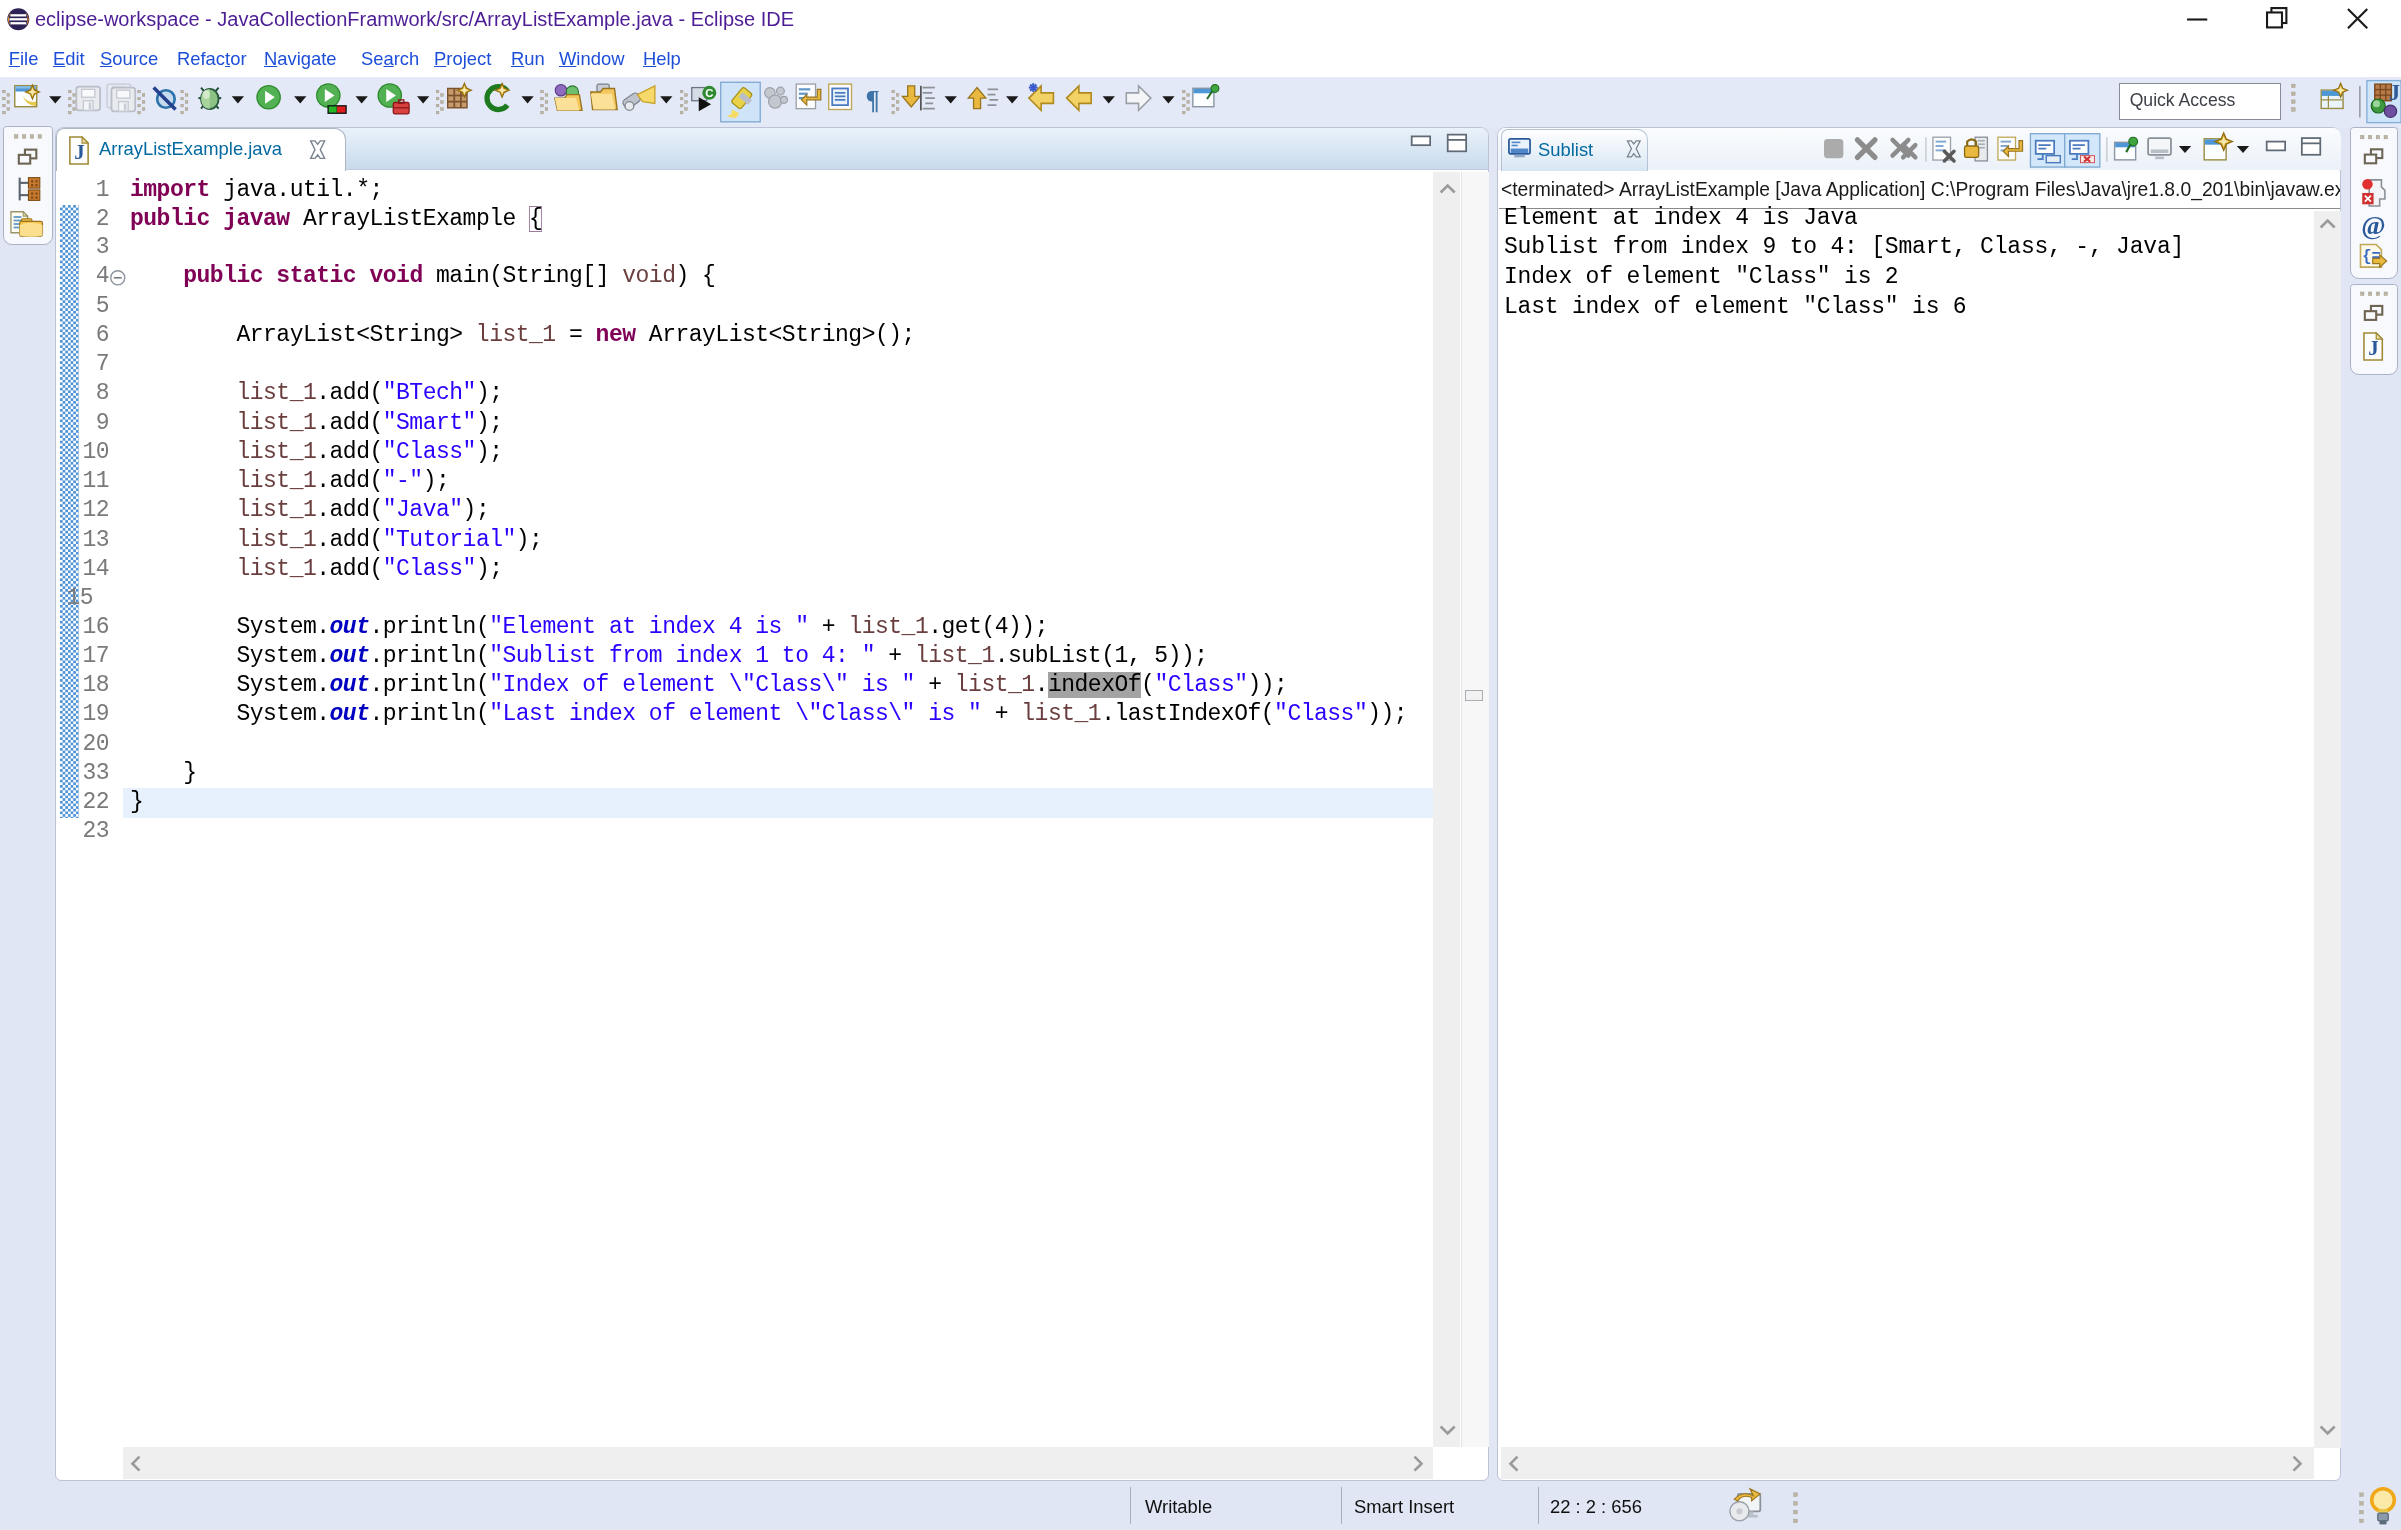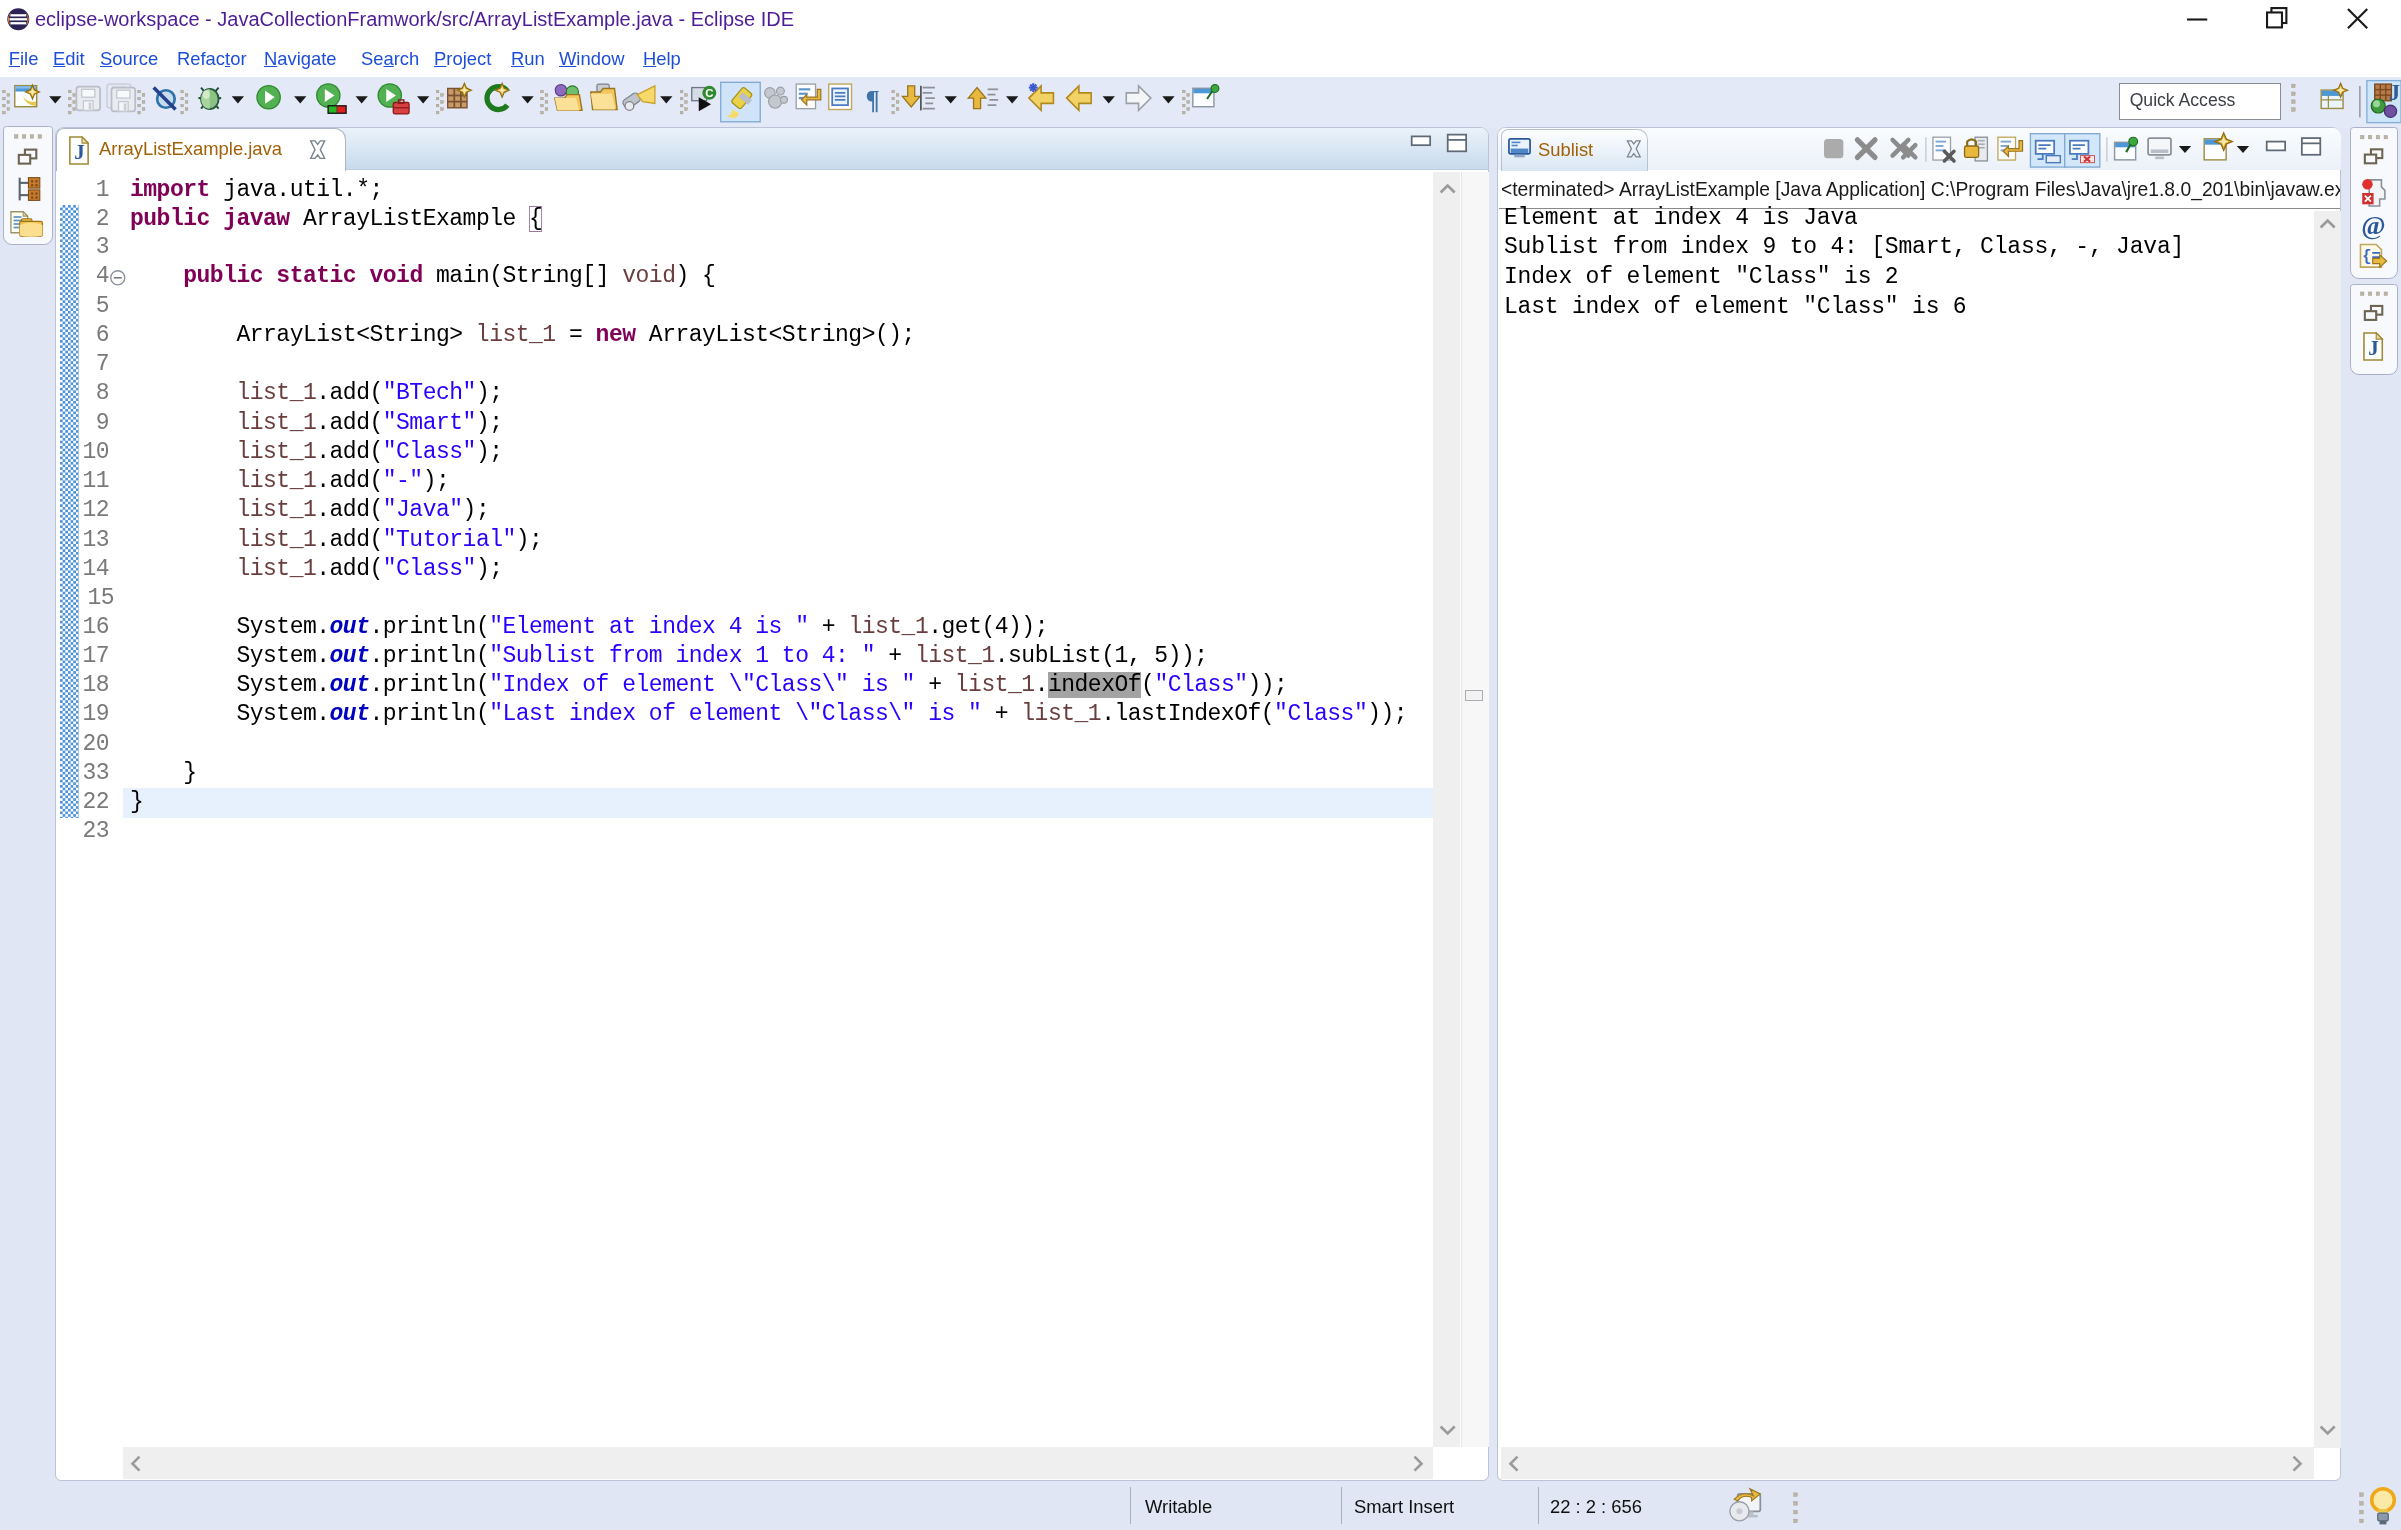--- a/index.html
+++ b/index.html
@@ -19,21 +19,21 @@
 .panel{background:#FFFFFF;border:0.9px solid #BCC3D6;border-radius:8.8px 8.8px 6.1px 6.1px}
 .mono{font-family:"Liberation Mono",monospace;font-size:23px;letter-spacing:-0.5px;white-space:pre}
 .cl{height:29px;line-height:29px}
 .num{color:#7A7A7A;text-align:right}
 .k{color:#7F0055;font-weight:bold}
 .s{color:#2A00FF}
 .v{color:#6A3E3E}
 .o{color:#0000C0;font-weight:bold;font-style:italic}
 .hl{background:#a3a3a3}
 .bb{box-shadow:inset 0 0 0 0.9px #9C7A9C}
-.tab-label{font-size:18.4px;color:#a16207}
+.tab-label{font-size:18.4px;color:#0369a1}
 .checker{background-color:#FDFEFF;background-image:repeating-conic-gradient(#4F93D6 0% 25%,#FDFEFF 0% 50%);background-size:5.3px 5.3px}
 </style>
 </head>
 <body>
 
 <div class="abs titlebar"></div>
 <svg class="abs" style="left:6.1px;top:7px" width="24.6" height="24.6" viewBox="0 0 28 28">
 <circle cx="14" cy="14" r="12.5" fill="#2C2255"></circle>
 <path d="M2 14 a12 12 0 0 1 4-8 a14 14 0 0 0 0 16 a12 12 0 0 1-4-8z" fill="#F7941E"></path>
 <path d="M26 14 a12 12 0 0 0-4-8 a14 14 0 0 1 0 16 a12 12 0 0 0 4-8z" fill="#F7941E"></path>
@@ -410,21 +410,21 @@
 <div class="abs mono cl num" style="left:53px;top:292px;width:56px">5</div>
 <div class="abs mono cl num" style="left:53px;top:321px;width:56px">6</div>
 <div class="abs mono cl num" style="left:53px;top:350px;width:56px">7</div>
 <div class="abs mono cl num" style="left:53px;top:379px;width:56px">8</div>
 <div class="abs mono cl num" style="left:53px;top:409px;width:56px">9</div>
 <div class="abs mono cl num" style="left:53px;top:438px;width:56px">10</div>
 <div class="abs mono cl num" style="left:53px;top:467px;width:56px">11</div>
 <div class="abs mono cl num" style="left:53px;top:496px;width:56px">12</div>
 <div class="abs mono cl num" style="left:53px;top:526px;width:56px">13</div>
 <div class="abs mono cl num" style="left:53px;top:555px;width:56px">14</div>
-<div class="abs mono cl num" style="left:58px;top:584px;width:56px">15</div>
+<div class="abs mono cl num" style="left:37px;top:584px;width:56px">15</div>
 <div class="abs mono cl num" style="left:53px;top:613px;width:56px">16</div>
 <div class="abs mono cl num" style="left:53px;top:642px;width:56px">17</div>
 <div class="abs mono cl num" style="left:53px;top:671px;width:56px">18</div>
 <div class="abs mono cl num" style="left:53px;top:700px;width:56px">19</div>
 <div class="abs mono cl num" style="left:53px;top:730px;width:56px">20</div>
 <div class="abs mono cl num" style="left:53px;top:759px;width:56px">33</div>
 <div class="abs mono cl num" style="left:53px;top:788px;width:56px">22</div>
 <div class="abs mono cl num" style="left:53px;top:817px;width:56px">23</div>
 
 <div class="abs mono cl" style="left:130px;top:176px"><b class="k">import</b> java.util.*;</div>

